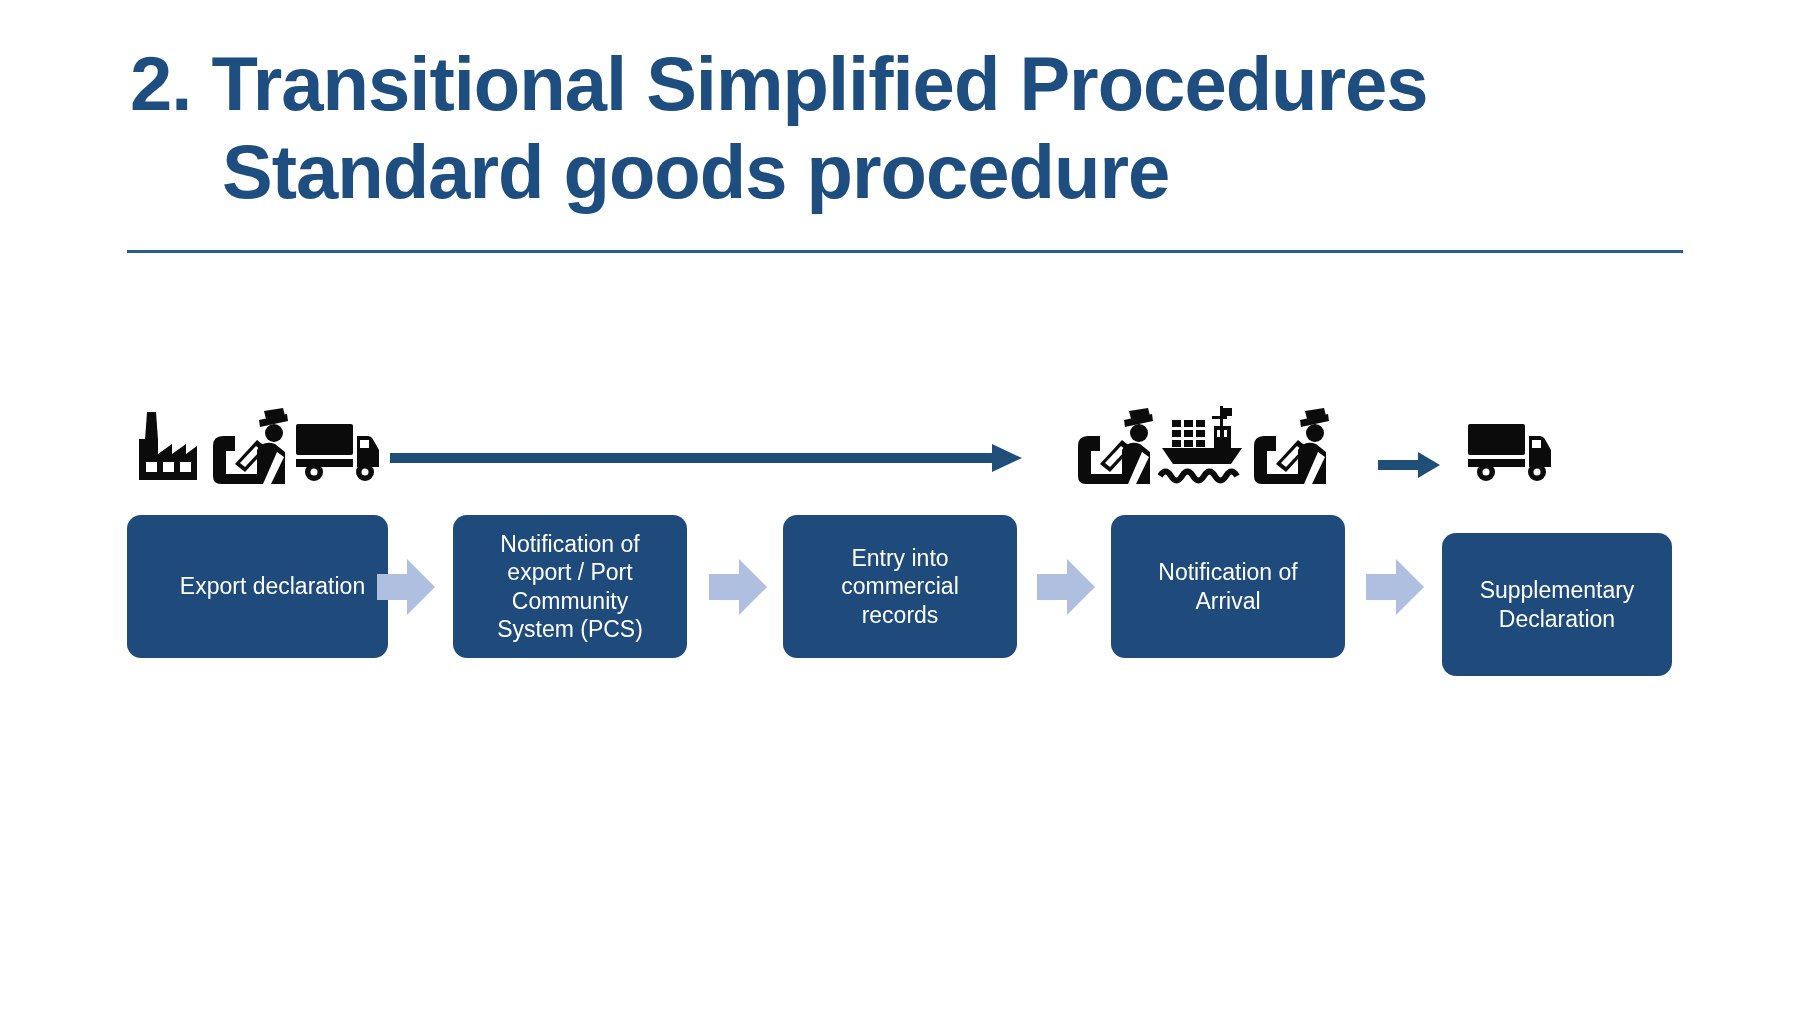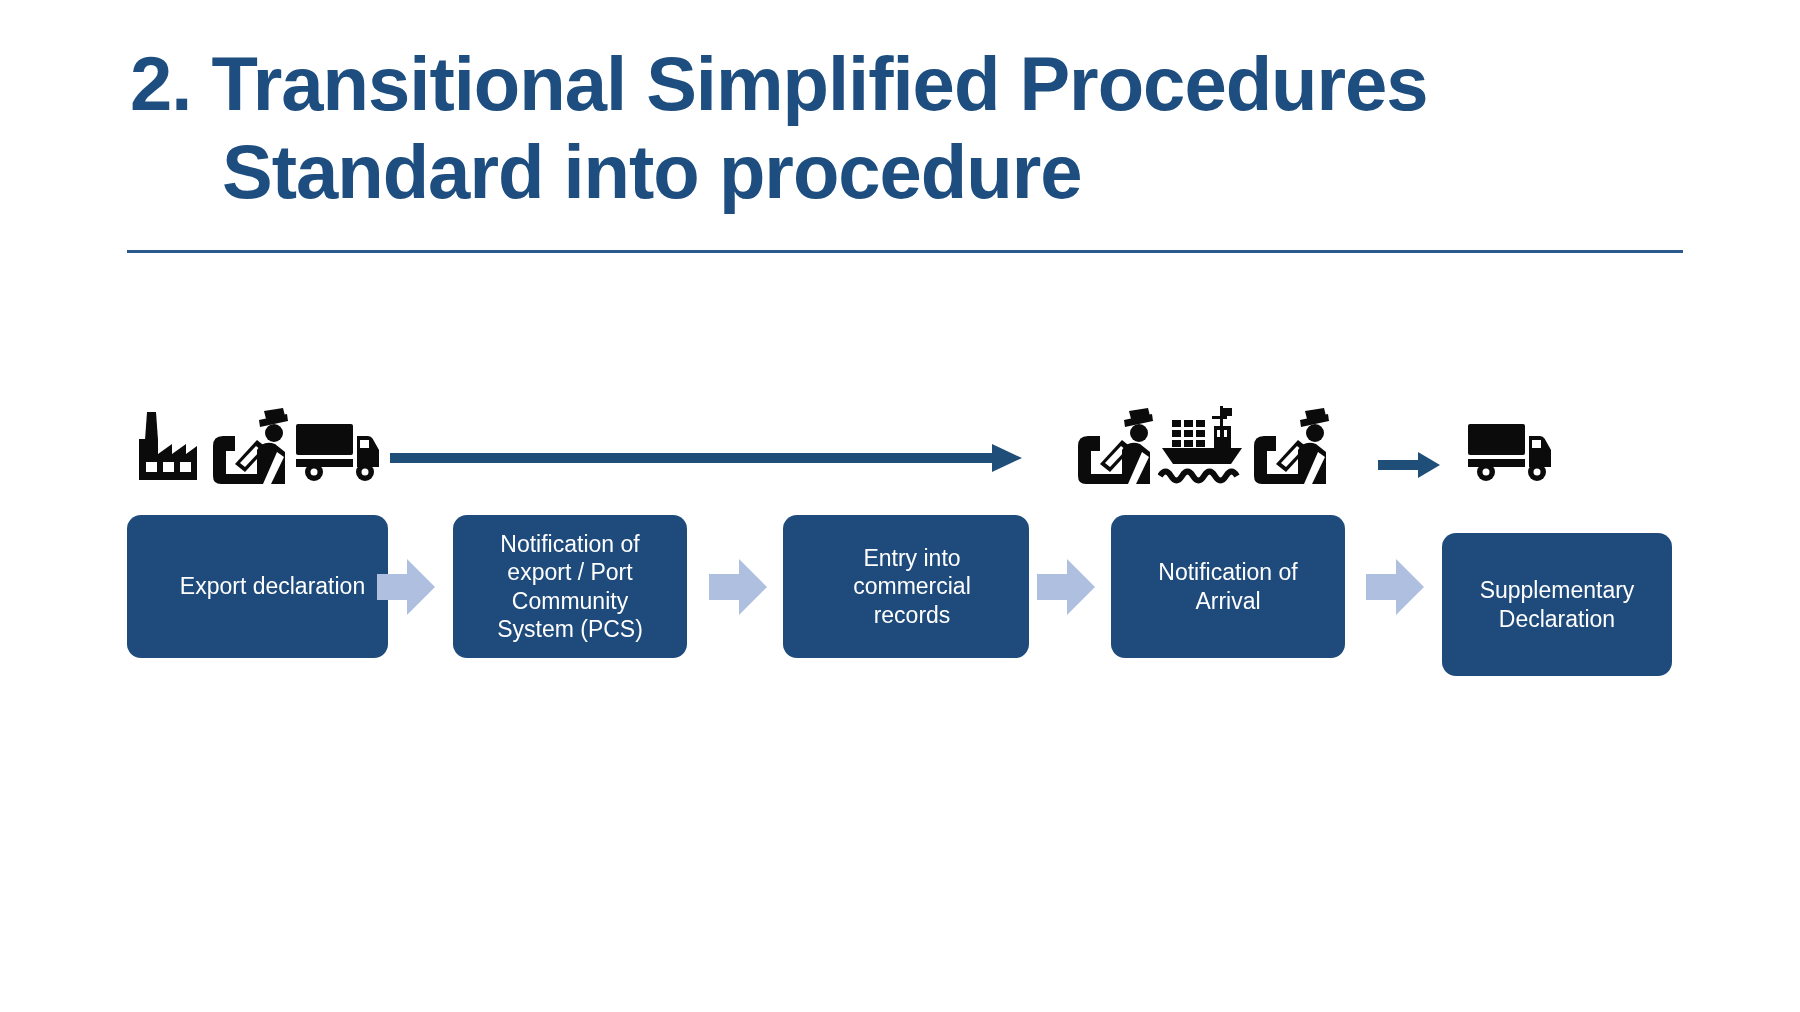--- a/index.html
+++ b/index.html
@@ -31,21 +31,21 @@
   .logo { position:absolute; left:1605px; top:916px; color:#2a4e80;
           font-size:82px; font-weight:800; letter-spacing:-4px; }
 </style>
 </head>
 <body>
 
 <div class="slide">
 
   <h1 class="title" style="margin:0;">
     <span class="t1">2. Transitional Simplified Procedures</span>
-    <span class="t2">Standard into procedure</span>
+    <span class="t2">Standard goods procedure</span>
   </h1>
   <div class="divider"></div>
 
   <div class="icn" style="left:135px; top:412px;">
     <svg width="66" height="70" viewBox="0 0 66 70">
       <polygon class="ic-fill" points="12,0 21,0 23,28 10,28"></polygon>
       <polygon class="ic-fill" points="4,68 4,27 23,27 23,42 37,32 37,42 51,32 51,42 62,34 62,68"></polygon>
       <rect x="11" y="50" width="11" height="10" fill="#ffffff"></rect>
       <rect x="28" y="50" width="11" height="10" fill="#ffffff"></rect>
       <rect x="45" y="50" width="11" height="10" fill="#ffffff"></rect>
@@ -172,21 +172,21 @@
 Community
 System (PCS)</div>
   </div>
 
   <div class="flow-arrow" style="left:709px;">
     <svg width="58" height="60" viewBox="0 0 58 60">
         <polygon points="0,17 30,17 30,2 58,30 30,58 30,43 0,43" fill="#aebfe0"></polygon>
       </svg>
   </div>
 
-  <div class="stage" style="left:783px;  width:234px;padding-left:12px;">
+  <div class="stage" style="left:783px;  width:234px;">
     <div class="label">Entry into
 commercial
 records</div>
   </div>
 
   <div class="flow-arrow" style="left:1037px;">
     <svg width="58" height="60" viewBox="0 0 58 60">
         <polygon points="0,17 30,17 30,2 58,30 30,58 30,43 0,43" fill="#aebfe0"></polygon>
       </svg>
   </div>

